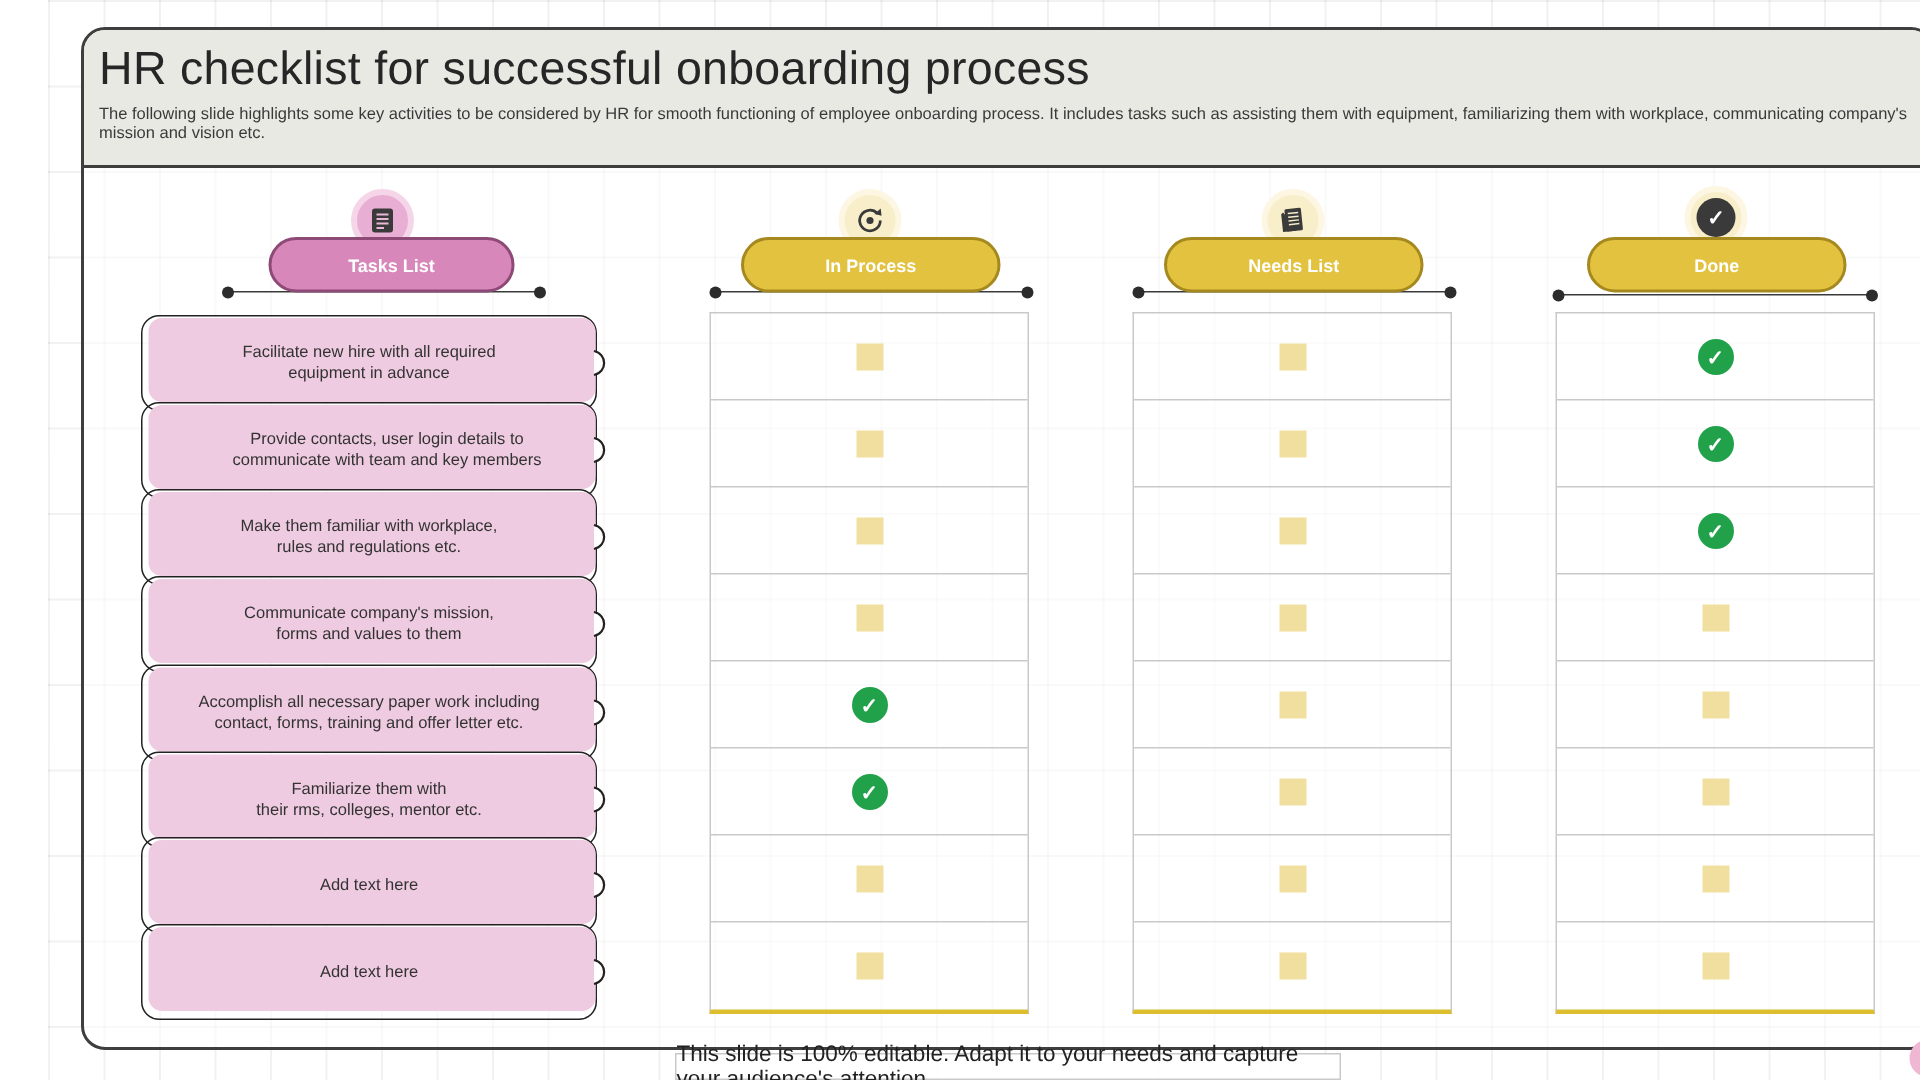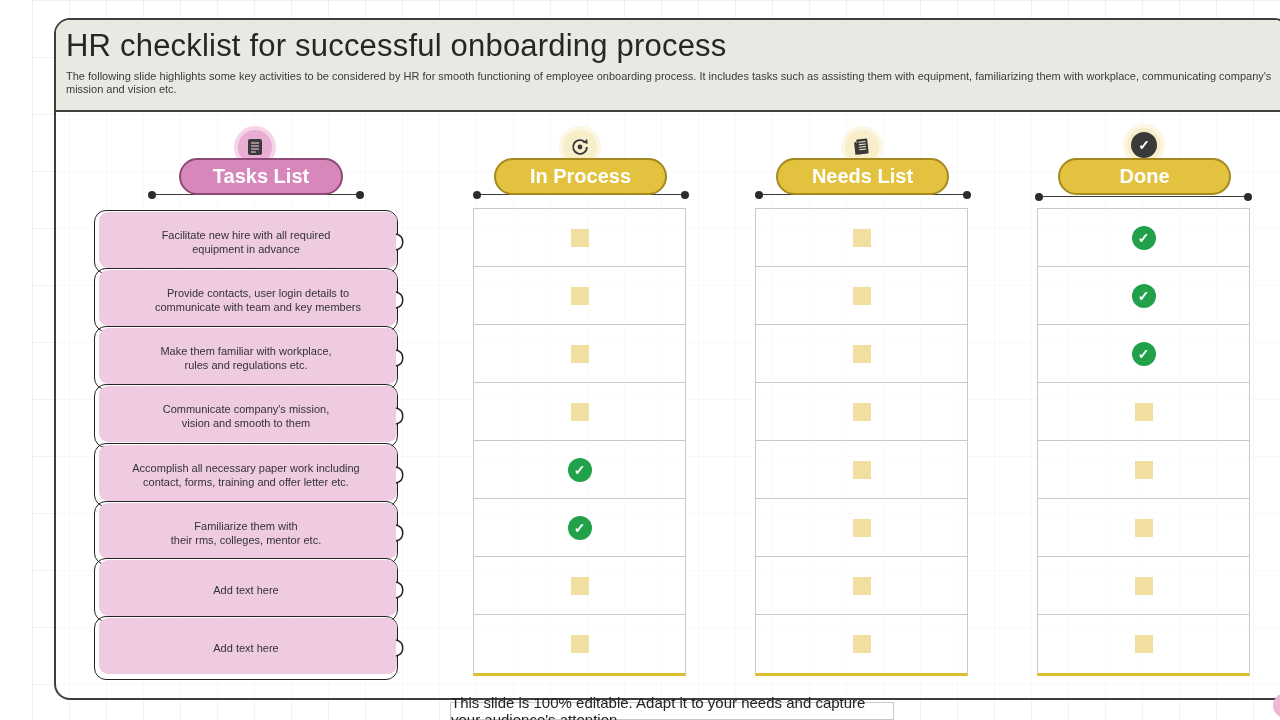--- a/index.html
+++ b/index.html
@@ -28,21 +28,21 @@
   
   .icon-circle {
     position:absolute; width:42px; height:42px; border-radius:50%;
     display:flex; align-items:center; justify-content:center; z-index:2;
   }
   .icon-circle.pink  { background:#e9aed3; border:4px solid #f5d5e8; }
   .icon-circle.cream { background:#f8eec9; border:4px solid #fcf6e2; }
   .pill {
     position:absolute; top:138px; height:37px; border-radius:19px; z-index:3;
     display:flex; align-items:center; justify-content:center;
-    color:#ffffff; font-weight:bold; font-size:20px;
+    color:#ffffff; font-weight:bold; font-size:12px;
   }
   .pill.pink { background:#d887ba; border:2px solid #8e4a76; }
   .pill.gold { background:#e2c23e; border:2px solid #a5891f; }
   .connector { position:absolute; top:174px; height:0; border-top:1.5px solid #3a3a3a; z-index:1; }
   .connector .dot {
     position:absolute; top:-4.5px; width:8px; height:8px; border-radius:50%; background:#2c2c2c;
   }
   .connector .dot.left { left:-2px; } .connector .dot.right { right:-2px; }
 
   
@@ -184,21 +184,21 @@
       <div class="task-fill"></div>
       <div class="task-text">Make them familiar with workplace,
 rules and regulations etc.</div>
       <svg class="task-tail" width="12" height="20" viewBox="0 0 12 20">
           <path d="M1 2 C 10 4, 10 16, 1 18" fill="#ffffff" stroke="#222222" stroke-width="1.5"></path>
         </svg>
     </div>
     <div class="task-box" style="top:364px;">
       <div class="task-fill"></div>
       <div class="task-text">Communicate company's mission,
-vision and smooth to them</div>
+forms and values to them</div>
       <svg class="task-tail" width="12" height="20" viewBox="0 0 12 20">
           <path d="M1 2 C 10 4, 10 16, 1 18" fill="#ffffff" stroke="#222222" stroke-width="1.5"></path>
         </svg>
     </div>
     <div class="task-box" style="top:423px;">
       <div class="task-fill"></div>
       <div class="task-text">Accomplish all necessary paper work including
 contact, forms, training and offer letter etc.</div>
       <svg class="task-tail" width="12" height="20" viewBox="0 0 12 20">
           <path d="M1 2 C 10 4, 10 16, 1 18" fill="#ffffff" stroke="#222222" stroke-width="1.5"></path>

